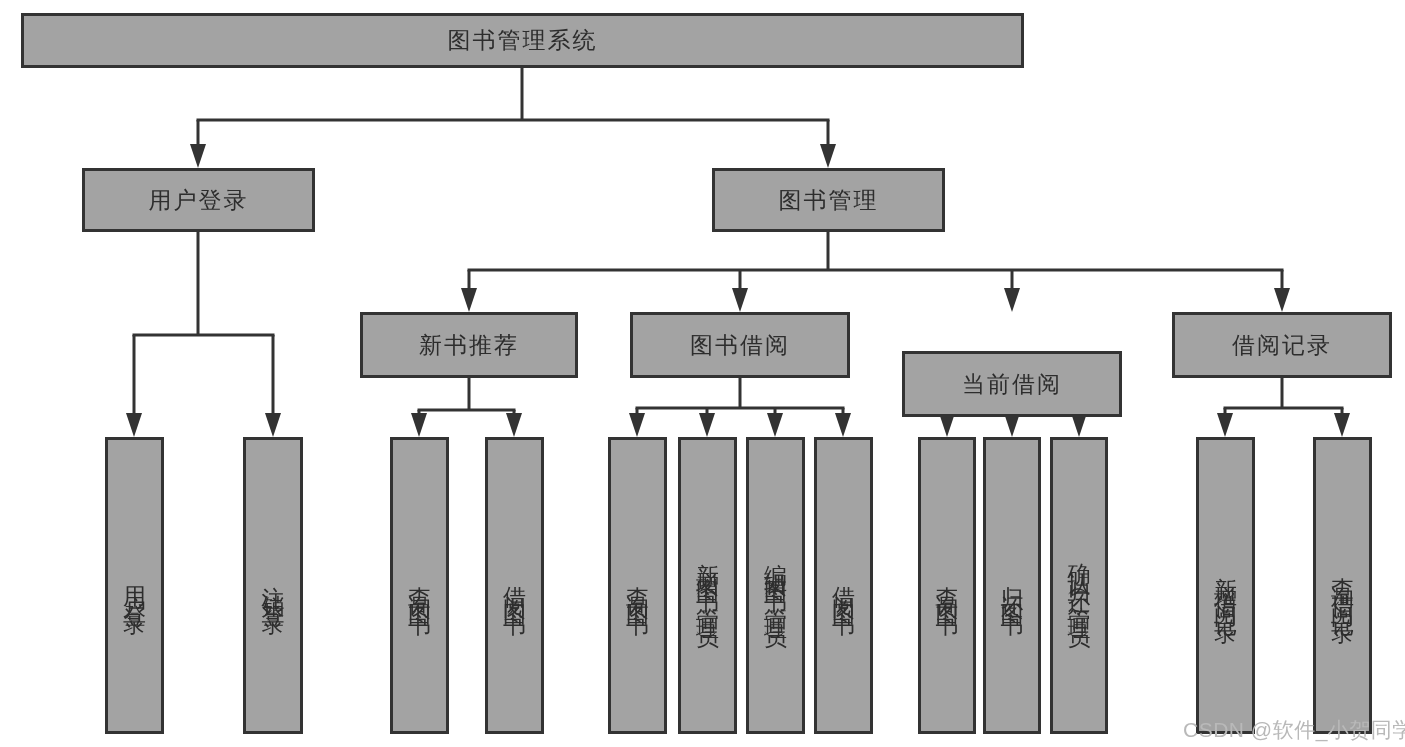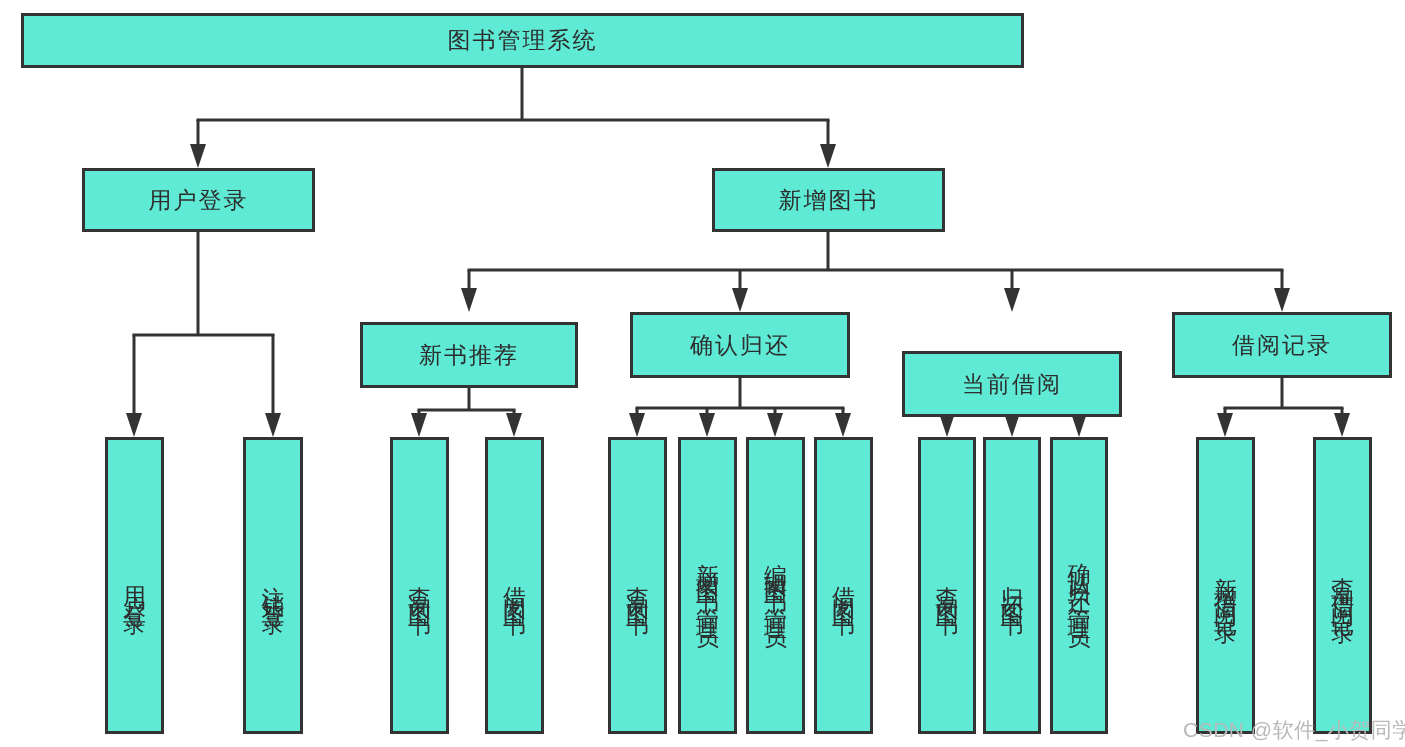--- a/index.html
+++ b/index.html
@@ -4,21 +4,21 @@
 <style>
   html,body { margin:0; padding:0; background:#ffffff; }
   #canvas {
     position:relative; width:1405px; height:747px;
     background:#ffffff; overflow:hidden;
     font-family:"Liberation Sans", sans-serif;
   }
   svg.wires { position:absolute; left:0; top:0; pointer-events:none; }
   .box {
     position:absolute; box-sizing:border-box;
-    border:3px solid #333333; background:#5eead4;
+    border:3px solid #333333; background:#a3a3a3;
     display:flex; align-items:center; justify-content:center;
     color:#2d2d2d;
     font-family:Liberation Serif, serif;
   }
   .hbox { font-size:23px; letter-spacing:2px; }
   .vtext {
     writing-mode:vertical-lr; text-orientation:mixed;
     font-size:23px; line-height:1; letter-spacing:9px;
     color:#2d2d2d; white-space:nowrap;
   }
@@ -100,28 +100,28 @@
   </svg>
 
   <div class="box hbox" style="left:21px; top:13px; width:1003px; height:55px;">
     <span>图书管理系统</span>
   </div>
 
   <div class="box hbox" style="left:82px; top:168px; width:233px; height:64px;">
     <span>用户登录</span>
   </div>
   <div class="box hbox" style="left:712px; top:168px; width:233px; height:64px;">
-    <span>新增图书</span>
+    <span>图书管理</span>
   </div>
 
-  <div class="box hbox" style="left:360px; top:322px; width:218px; height:66px;text-align:center;">
+  <div class="box hbox" style="left:360px; top:312px; width:218px; height:66px;text-align:center;">
     <span>新书推荐</span>
   </div>
   <div class="box hbox" style="left:630px; top:312px; width:220px; height:66px;">
-    <span>确认归还</span>
+    <span>图书借阅</span>
   </div>
   <div class="box hbox" style="left:902px; top:312px; width:220px; height:66px;margin-top:39px;">
     <span>当前借阅</span>
   </div>
   <div class="box hbox" style="left:1172px; top:312px; width:220px; height:66px;">
     <span>借阅记录</span>
   </div>
 
   <div class="box" style="left:105px; top:437px; width:59px; height:297px;">
     <span class="vtext">用户登录</span>

